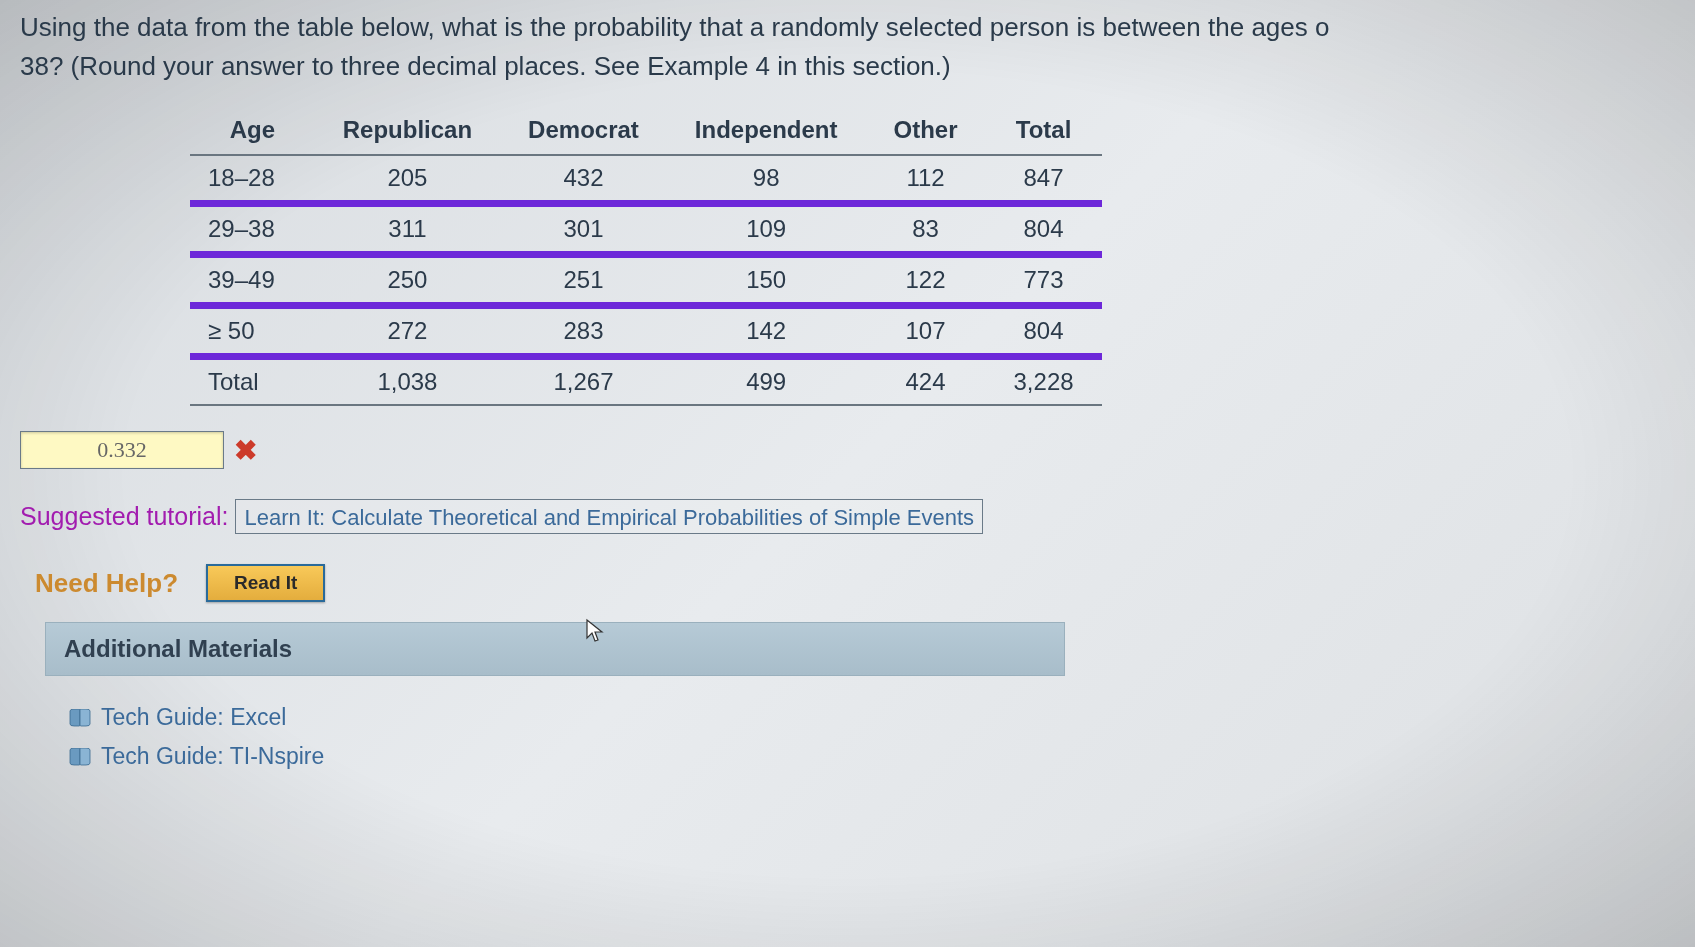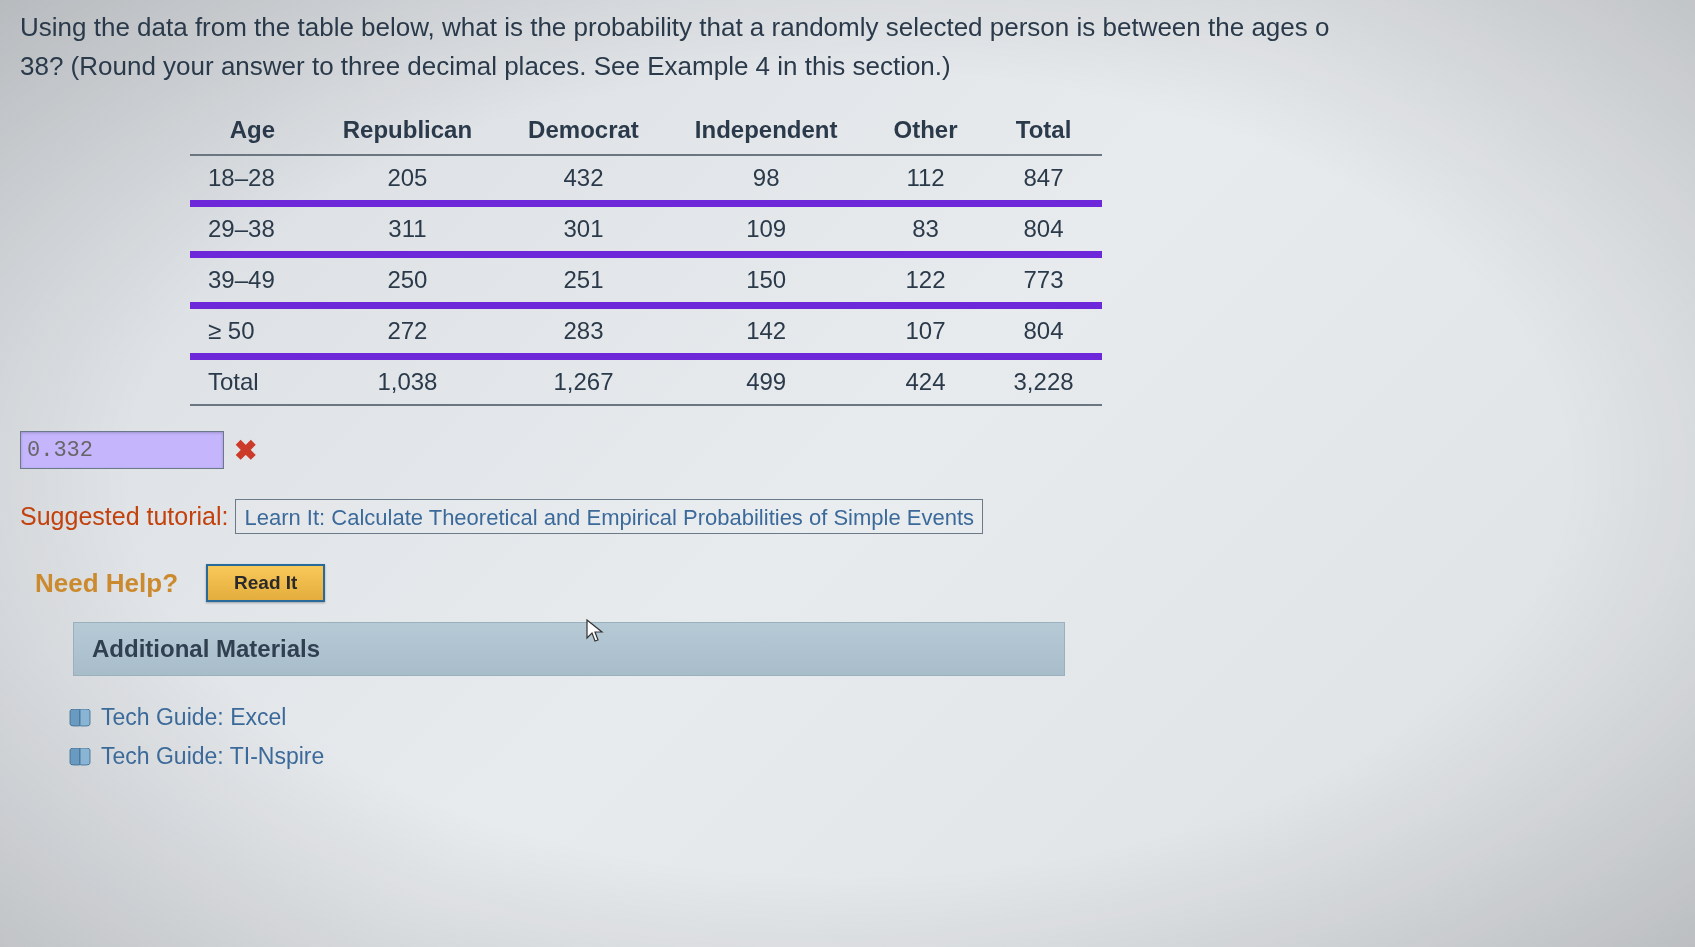--- a/index.html
+++ b/index.html
@@ -56,38 +56,39 @@
     display: flex;
     align-items: center;
     gap: 10px;
     margin-bottom: 30px;
   }
   .answer-input {
     width: 190px;
     height: 32px;
     padding: 2px 6px;
     font-size: 22px;
-    font-family: Liberation Mono, monospace;
+    font-family: Liberation Serif, serif;
     color: #666;
     border: 1px solid #6a7a88;
-    background: #c4b5fd;
+    background: #fef9c3;
     box-shadow: inset 0 1px 3px rgba(0,0,0,0.2);
+    text-align: center;
   }
   .wrong-x {
     color: #cc3a2a;
     font-size: 28px;
     font-weight: bold;
   }
   .tutorial-row {
     font-size: 25px;
     color: #4a7a8a;
     margin-bottom: 30px;
   }
   .suggested-label {
-    color: #c2410c;
+    color: #a21caf;
   }
   .tutorial-link-wrap {
     display: inline-block;
     border: 1px solid #6a7a88;
     padding: 2px 8px;
     background: rgba(255,255,255,0.1);
     vertical-align: baseline;
   }
   .tutorial-link {
     color: #3b6a9a;
@@ -119,21 +120,20 @@
     margin-left: 25px;
     width: 1020px;
   }
   .additional-header {
     background: linear-gradient(to bottom, #b6cad6, #a8bdca);
     padding: 12px 18px;
     font-size: 24px;
     font-weight: bold;
     color: #304050;
     border: 1px solid #9ab0bd;
-    margin-left: 28px;
   }
   .material-list {
     padding: 22px 0 10px 24px;
   }
   .material-item {
     display: flex;
     align-items: center;
     gap: 10px;
     font-size: 23px;
     color: #3b6a9a;

